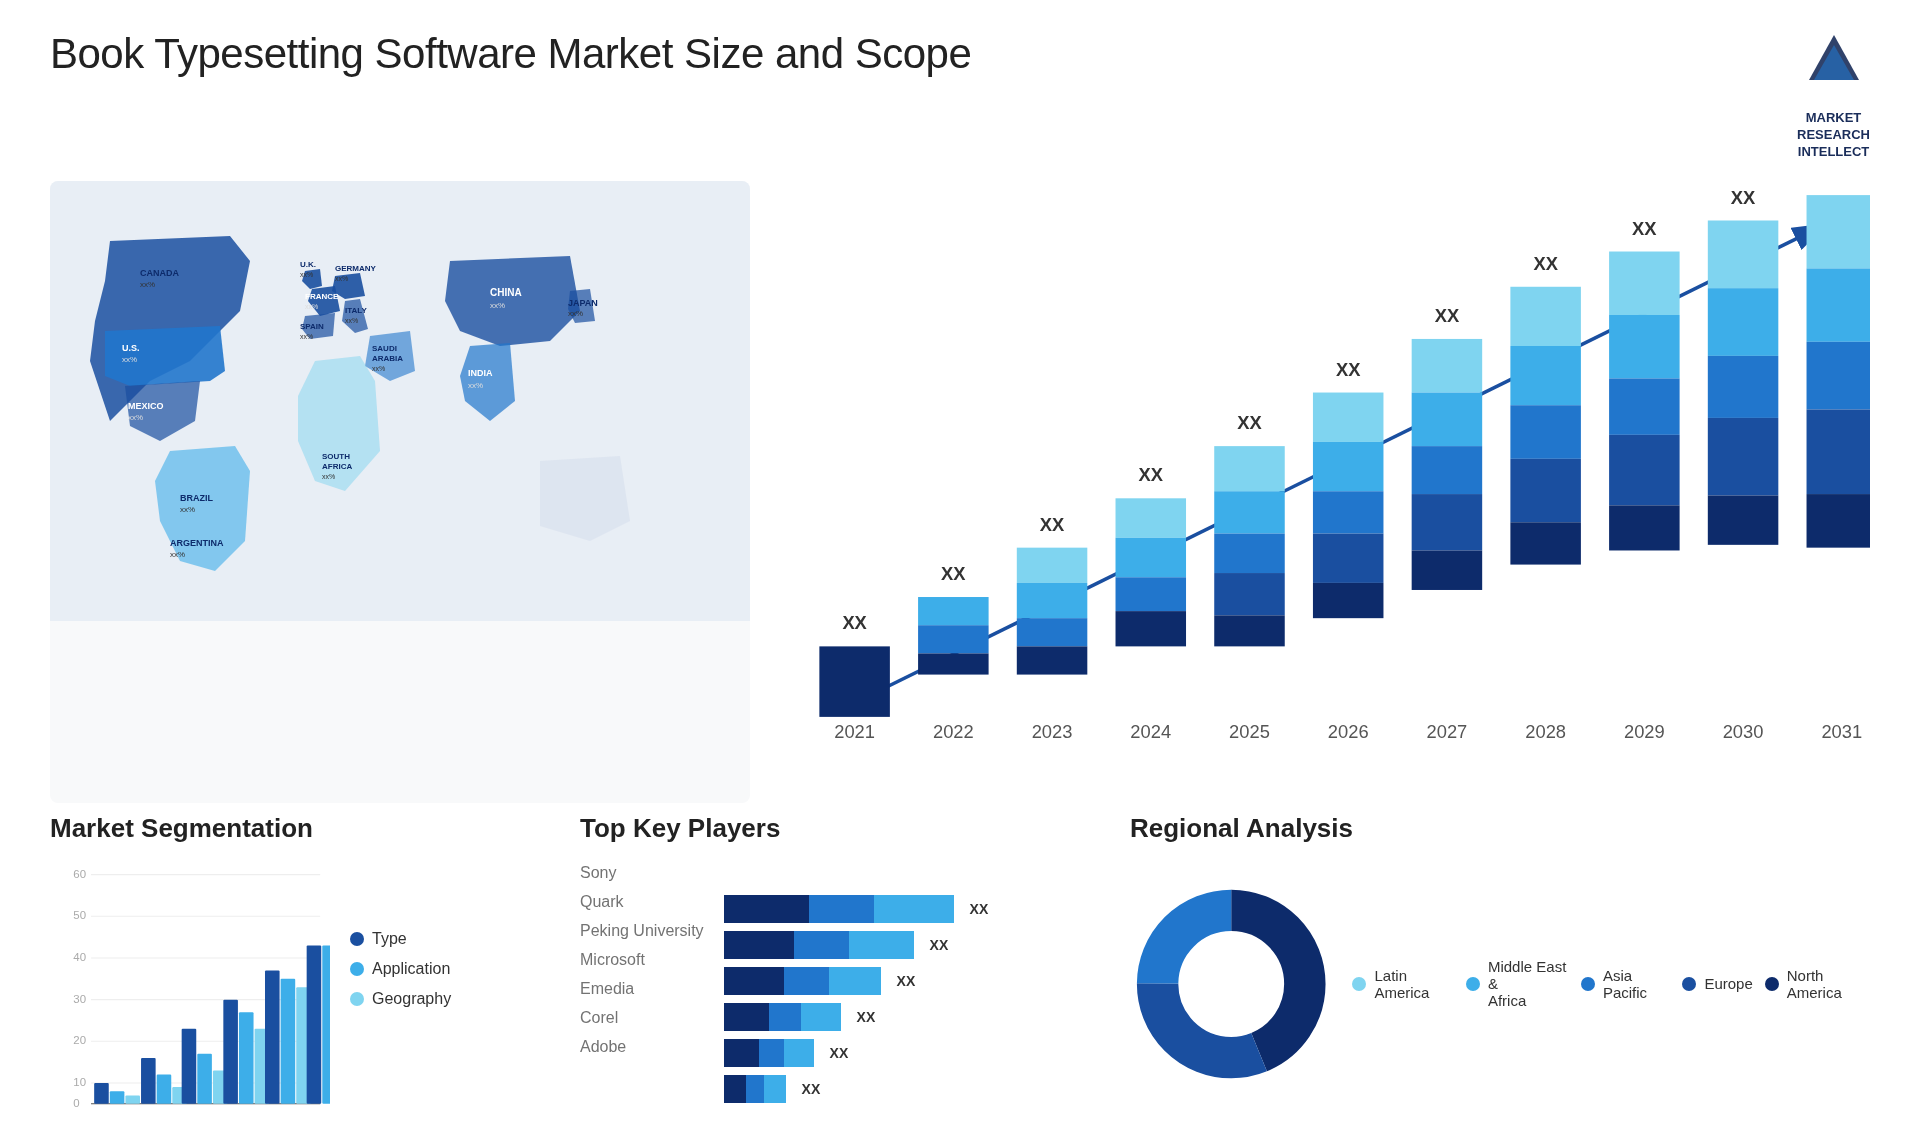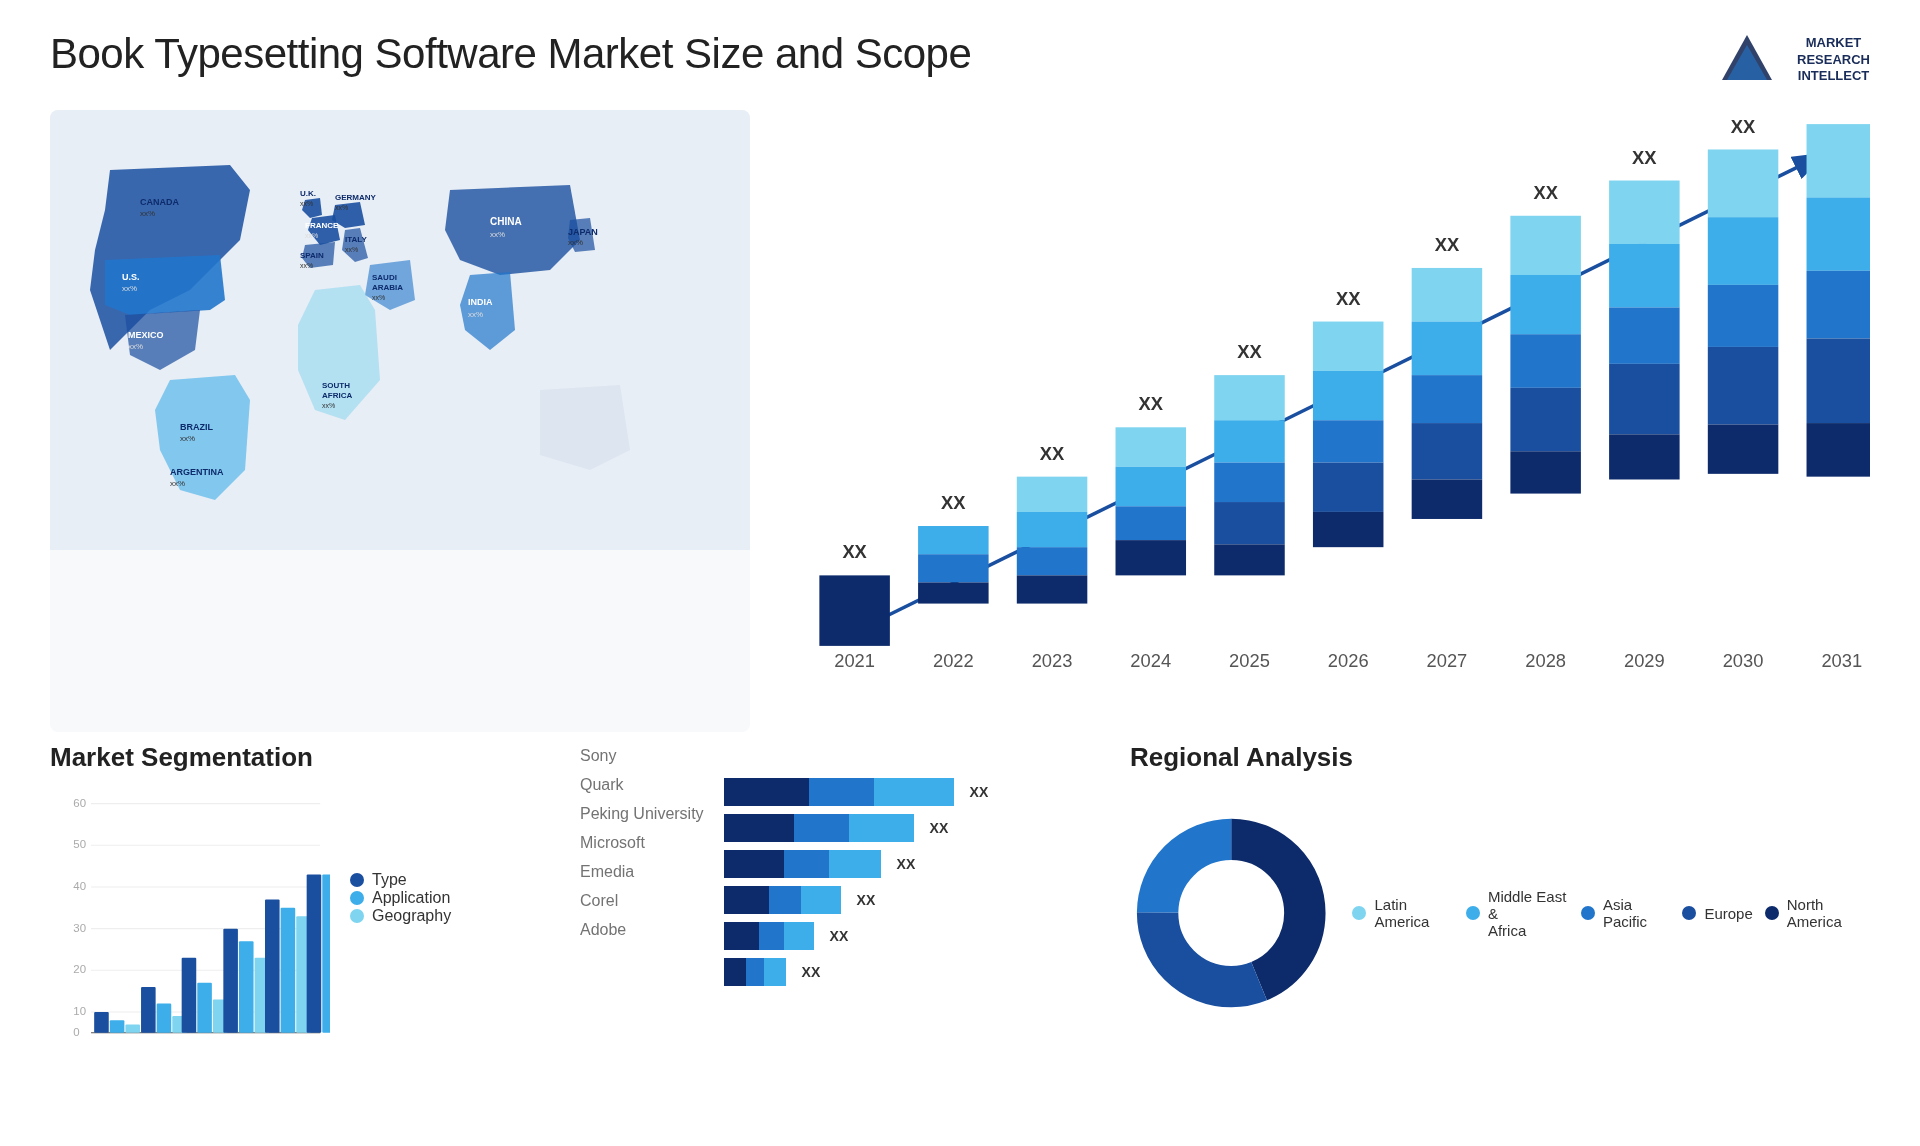--- a/index.html
+++ b/index.html
@@ -30,20 +30,21 @@
     .page-title {
       font-size: 42px;
       font-weight: 400;
       color: #222;
       letter-spacing: -0.5px;
     }
     .logo-area {
       display: flex;
       align-items: center;
       gap: 20px;
+      flex-direction: column;
     }
     .logo-icon {
       width: 60px;
       height: 60px;
     }
     .logo-text {
       font-size: 13px;
       font-weight: 700;
       color: #1a2d5a;
       line-height: 1.3;
@@ -98,21 +99,21 @@
 
     .seg-content {
       display: flex;
       gap: 20px;
       align-items: center;
     }
 
     .seg-legend {
       display: flex;
       flex-direction: column;
-      gap: 0;
+      gap: 12px;
       padding-bottom: 30px;
     }
 
     .legend-item {
       display: flex;
       align-items: center;
       gap: 8px;
       font-size: 16px;
       color: #333;
     }
@@ -469,20 +470,21 @@
           </div>
           <div class="legend-item">
             <div class="legend-dot" style="background:#7fd4f0;"></div>
             <span>Geography</span>
           </div>
         </div>
       </div>
     </div>
 
     <div class="players-area">
+      <h2 class="section-title">Top Key Players</h2>
       <div class="players-list">
         <div class="player-names">
           <div class="player-name">Sony</div>
           <div class="player-name">Quark</div>
           <div class="player-name">Peking University</div>
           <div class="player-name">Microsoft</div>
           <div class="player-name">Emedia</div>
           <div class="player-name">Corel</div>
           <div class="player-name">Adobe</div>
         </div>

